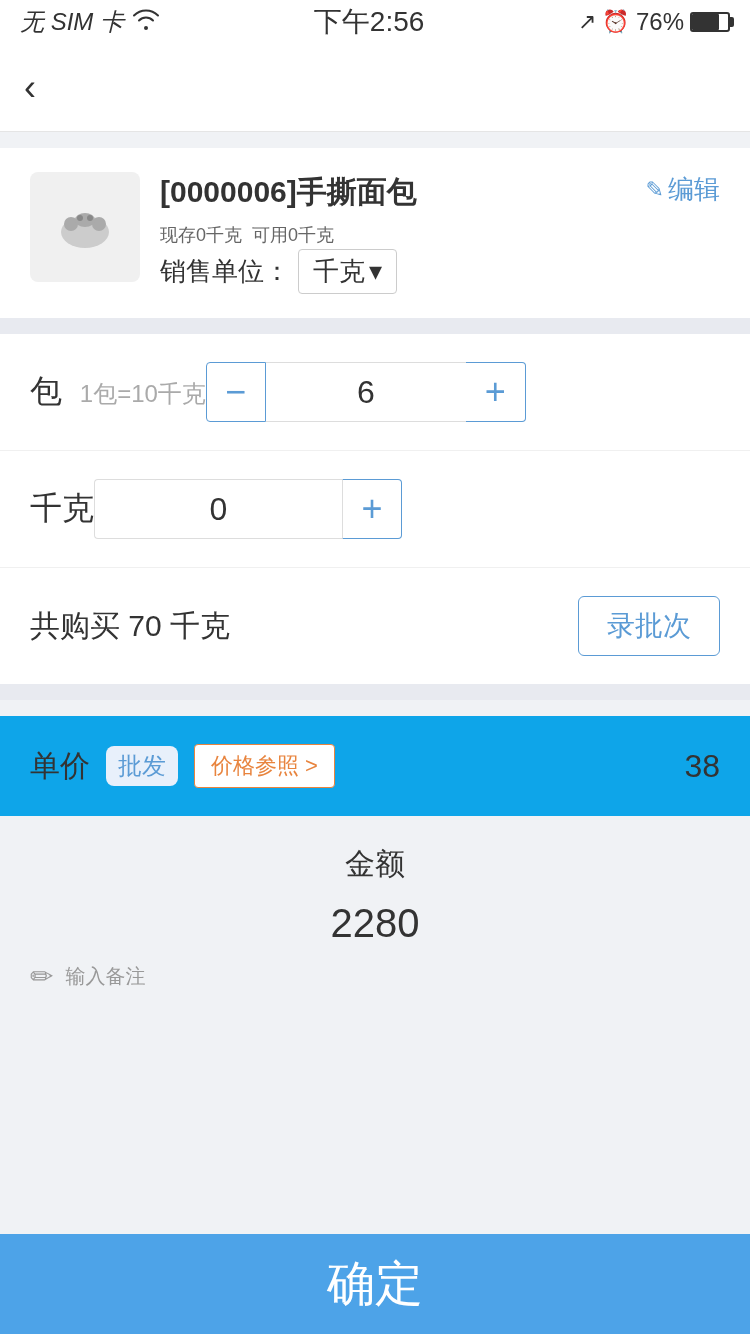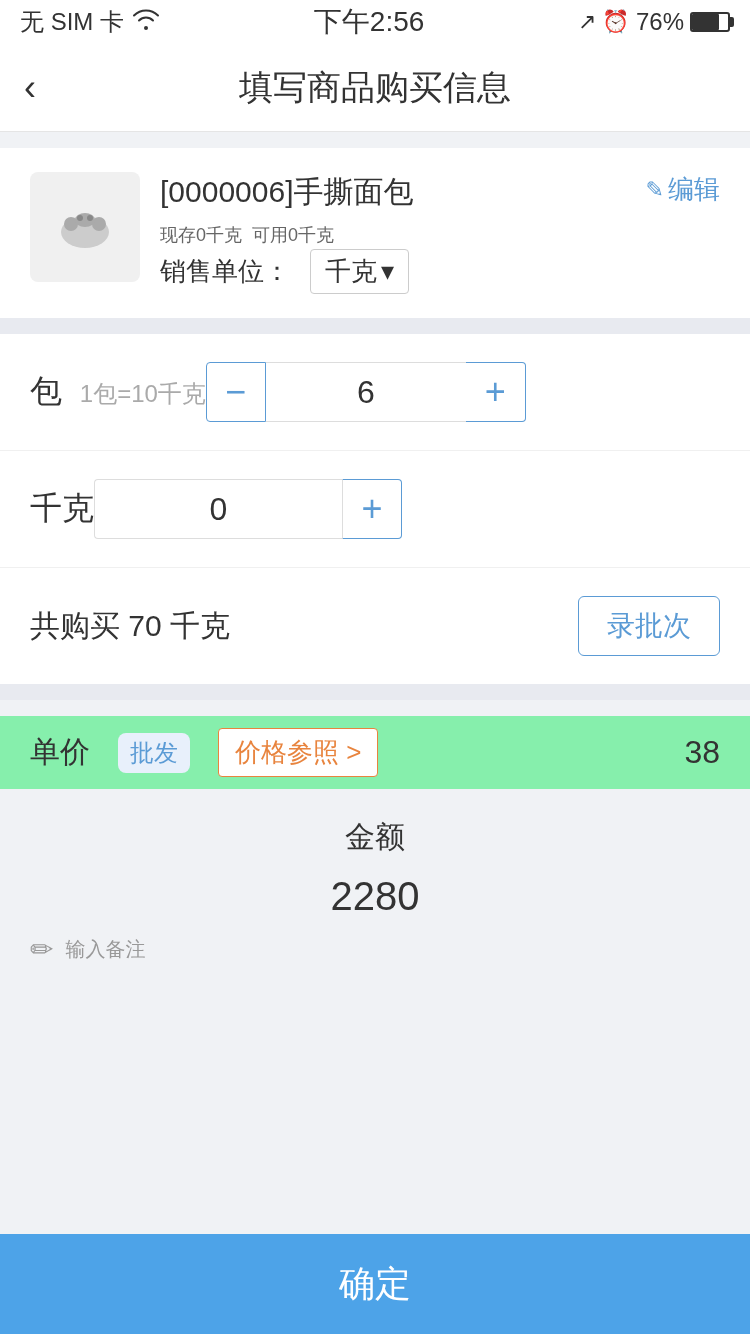--- a/index.html
+++ b/index.html
@@ -18,21 +18,21 @@
       width: 750px;
       height: 44px;
       background: #fff;
       display: flex;
       align-items: center;
       justify-content: space-between;
       padding: 0 20px;
       font-size: 24px;
       color: #333;
     }
-    .status-left { display: flex; align-items: center; gap: 8px; }
+    .status-left { display: flex; align-items: center; gap: 8px; font-style: italic; }
     .status-center { font-size: 28px; font-weight: 500; }
     .status-right { display: flex; align-items: center; gap: 6px; font-size: 24px; }
     .battery-bar {
       display: inline-block;
       width: 40px; height: 20px;
       border: 2px solid #333;
       border-radius: 3px;
       position: relative;
       vertical-align: middle;
     }
@@ -90,23 +90,23 @@
       background: #f0f0f0;
       border-radius: 8px;
       display: flex;
       align-items: center;
       justify-content: center;
       flex-shrink: 0;
       color: #888;
       font-size: 36px;
     }
     .product-info { flex: 1; }
-    .product-name { font-size: 30px; font-weight: 400; color: #333; margin-bottom: 10px; }
+    .product-name { font-size: 30px; font-weight: 700; color: #333; margin-bottom: 10px; }
     .product-stock { font-size: 18px; color: #666; margin-bottom: 2px; }
-    .product-unit { font-size: 26px; color: #333; display: flex; align-items: center; gap: 20px; }
+    .product-unit { font-size: 26px; color: #333; display: flex; align-items: center; gap: 8px; }
     .unit-select {
       border: 1px solid #ccc;
       border-radius: 4px;
       padding: 4px 14px;
       font-size: 26px;
       background: #fff;
       color: #333;
       display: flex; align-items: center; gap: 4px;
     }
     .edit-btn {
@@ -204,41 +204,41 @@
       color: #5b9bd5;
       background: #fff;
       padding: 10px 28px;
       font-size: 28px;
       border-radius: 6px;
       cursor: pointer;
     }
 
     
     .price-section {
-      background: #86efac;
+      background: #0ea5e9;
       margin-top: 16px;
-      padding: 12px 30px;
-      display: flex;
-      align-items: center;
-      gap: 28px;
+      padding: 28px 30px;
+      display: flex;
+      align-items: center;
+      gap: 16px;
     }
     .price-label { font-size: 30px; color: #333; }
     .price-badge {
       background: #e8f0fb;
       color: #5b9bd5;
       font-size: 24px;
       padding: 4px 12px;
       border-radius: 8px;
     }
     .price-ref-btn {
       border: 1px solid #e8843e;
       color: #e8843e;
       background: #fff;
       padding: 6px 16px;
-      font-size: 26px;
+      font-size: 22px;
       border-radius: 4px;
       cursor: pointer;
       display: flex; gap: 4px;
     }
     .price-value {
       margin-left: auto;
       font-size: 32px;
       color: #333;
       font-weight: 500;
     }
@@ -271,21 +271,21 @@
       background: #f0f2f5;
       height: 360px;
     }
 
     
     .confirm-btn {
       width: 750px;
       height: 100px;
       background: #4da3e8;
       color: #fff;
-      font-size: 36px;
+      font-size: 48px;
       display: flex;
       align-items: center;
       justify-content: center;
       cursor: pointer;
       position: fixed;
       bottom: 0;
       left: 0;
       border: none;
       outline: none;
     }
@@ -310,21 +310,20 @@
     <span style="font-size:22px;">⏰</span>
     <span>76%</span>
     <span class="battery-bar">
       <div class="battery-fill"></div>
     </span>
   </div>
 </div>
 
 <div class="nav-bar">
   <span class="nav-back">‹</span>
-  <span class="nav-title">填写商品购买信息</span>
 </div>
 
 <div class="product-card">
   <div class="product-thumb">
     <svg width="60" height="50" viewBox="0 0 60 50" fill="none">
       <ellipse cx="30" cy="30" rx="24" ry="16" fill="#ccc"></ellipse>
       <circle cx="16" cy="22" r="7" fill="#aaa"></circle>
       <circle cx="44" cy="22" r="7" fill="#aaa"></circle>
       <ellipse cx="30" cy="18" rx="10" ry="7" fill="#aaa"></ellipse>
       <circle cx="25" cy="16" r="3" fill="#888"></circle>

